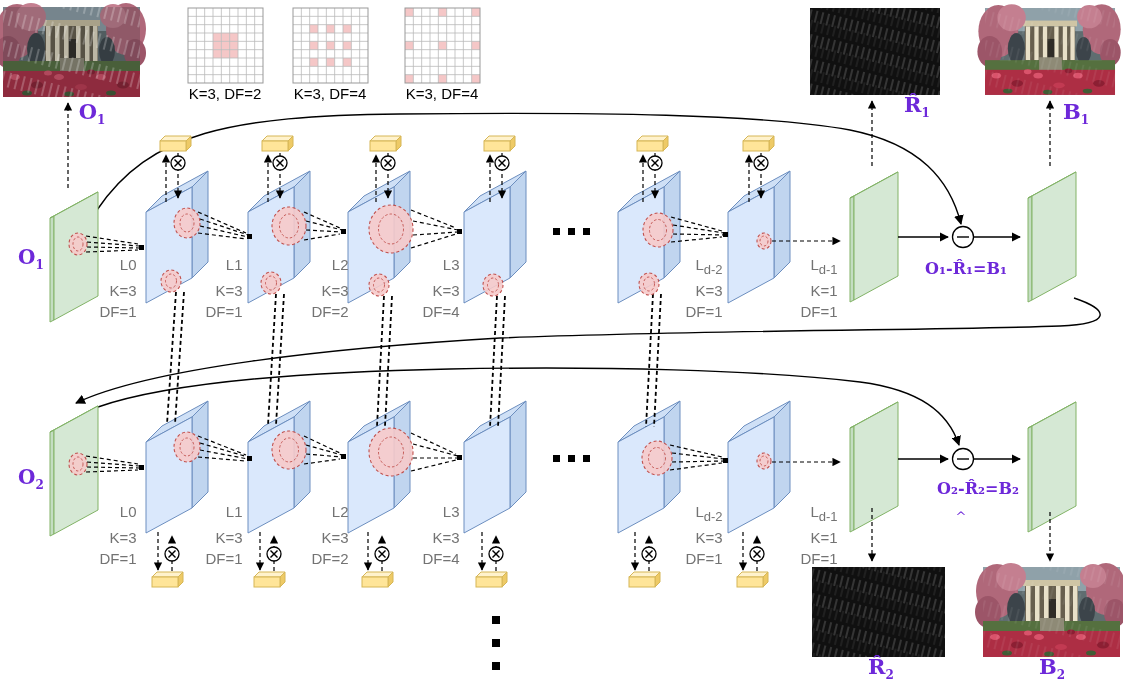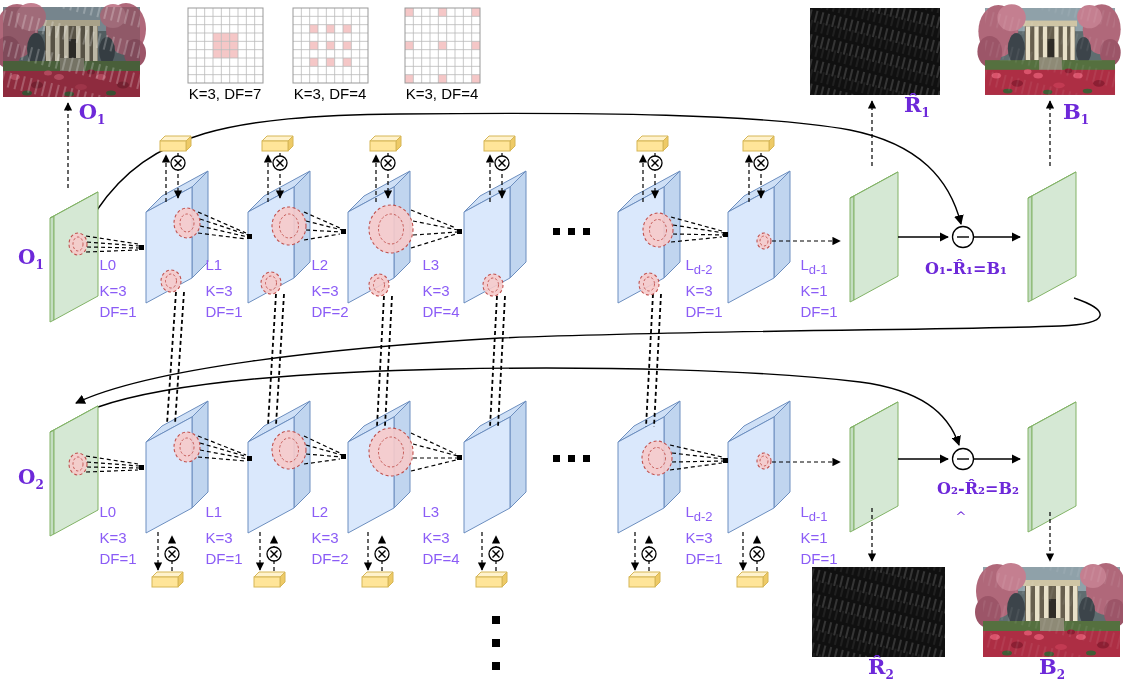--- a/index.html
+++ b/index.html
@@ -7,22 +7,22 @@
          font-family:"Liberation Sans",sans-serif;overflow:hidden;}
   .stage>svg{position:absolute;left:0;top:0;}
   
   .lbl{position:absolute;transform:translate(-50%,-50%);white-space:nowrap;color:#6d28d9;}
   .serif{font-family:"DejaVu Serif",serif;font-weight:bold;font-size:21px;}
   .serif sub{font-size:12px;}
   .rowin{font-size:20px;}
   .formula{font-size:16px;}
   .caret{font-size:13px;font-family:"DejaVu Serif",serif;}
   .cap{position:absolute;transform:translateX(-50%);font-size:15px;color:#000;white-space:nowrap;}
-  .llb{position:absolute;transform:translateX(-50%);text-align:left;font-size:15px;
-       line-height:21px;color:#8b5cf6;white-space:nowrap;}
+  .llb{position:absolute;transform:translateX(-50%);text-align:right;font-size:15px;
+       line-height:21px;color:#737373;white-space:nowrap;}
   .llb sub{font-size:13px;}
   
   .dash{fill:none;stroke:#000;stroke-width:1.2;stroke-dasharray:4 3;}
   .tdash{fill:none;stroke:#000;stroke-width:1.8;stroke-dasharray:4 3;}
   .solidln{fill:none;stroke:#000;stroke-width:1.3;}
   .curve{fill:none;stroke:#000;stroke-width:1.4;}
   .slab-front{fill:#dae8fc;stroke:#6c8ebf;stroke-width:1;}
   .slab-top{fill:#cfe0f6;stroke:#6c8ebf;stroke-width:1;}
   .slab-side{fill:#c0d5ef;stroke:#6c8ebf;stroke-width:1;}
   .plane-front{fill:#d5e8d4;stroke:#82b366;stroke-width:1;}
@@ -383,21 +383,21 @@
 
 <div class="lbl serif rowin" style="left:31px;top:258px;">
   <span>O</span><sub>1</sub></div>
 <div class="lbl serif rowin" style="left:31px;top:478px;">
   <span>O</span><sub>2</sub></div>
 
 <div class="lbl serif formula" style="left:966px;top:268px;">O₁-R̂₁=B₁</div>
 <div class="lbl serif formula" style="left:966px;top:488px;margin-left:12px;">O₂-R̂₂=B₂</div>
 <div class="lbl caret" style="left:961px;top:516px;">^</div>
 
-<div class="cap" style="left:225px;top:85px;">K=3, DF=7</div>
+<div class="cap" style="left:225px;top:85px;">K=3, DF=2</div>
 <div class="cap" style="left:330px;top:85px;">K=3, DF=4</div>
 <div class="cap" style="left:442px;top:85px;">K=3, DF=4</div>
 
 <div class="llb" style="left:118px;top:254px;">
   <div><span>L0</span><sub></sub></div>
   <div>K=3</div>
       <div>DF=1</div>
     </div>
 <div class="llb" style="left:224px;top:254px;">
   <div><span>L1</span><sub></sub></div>

